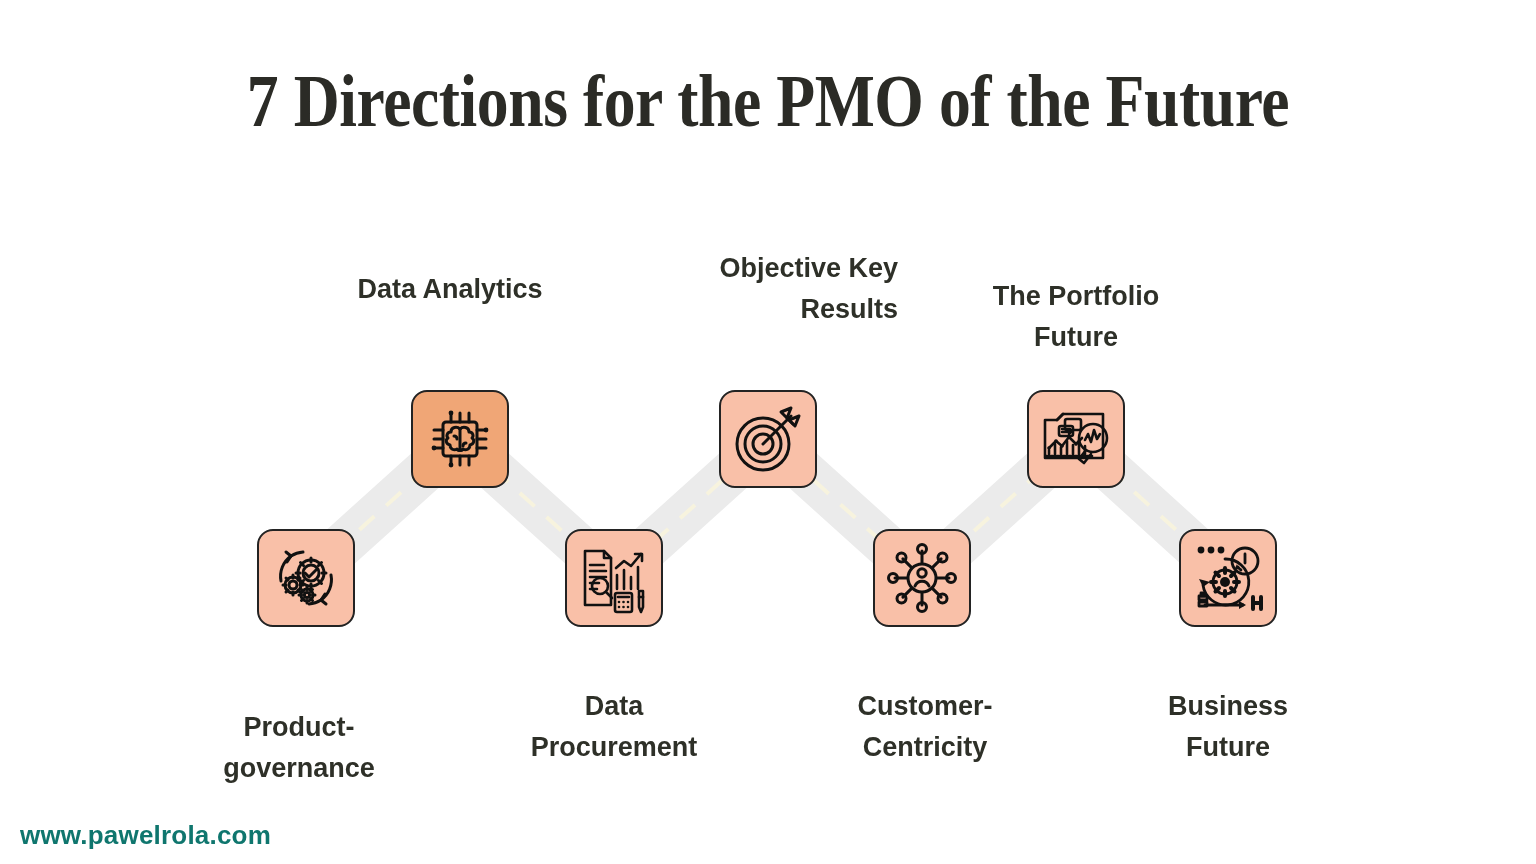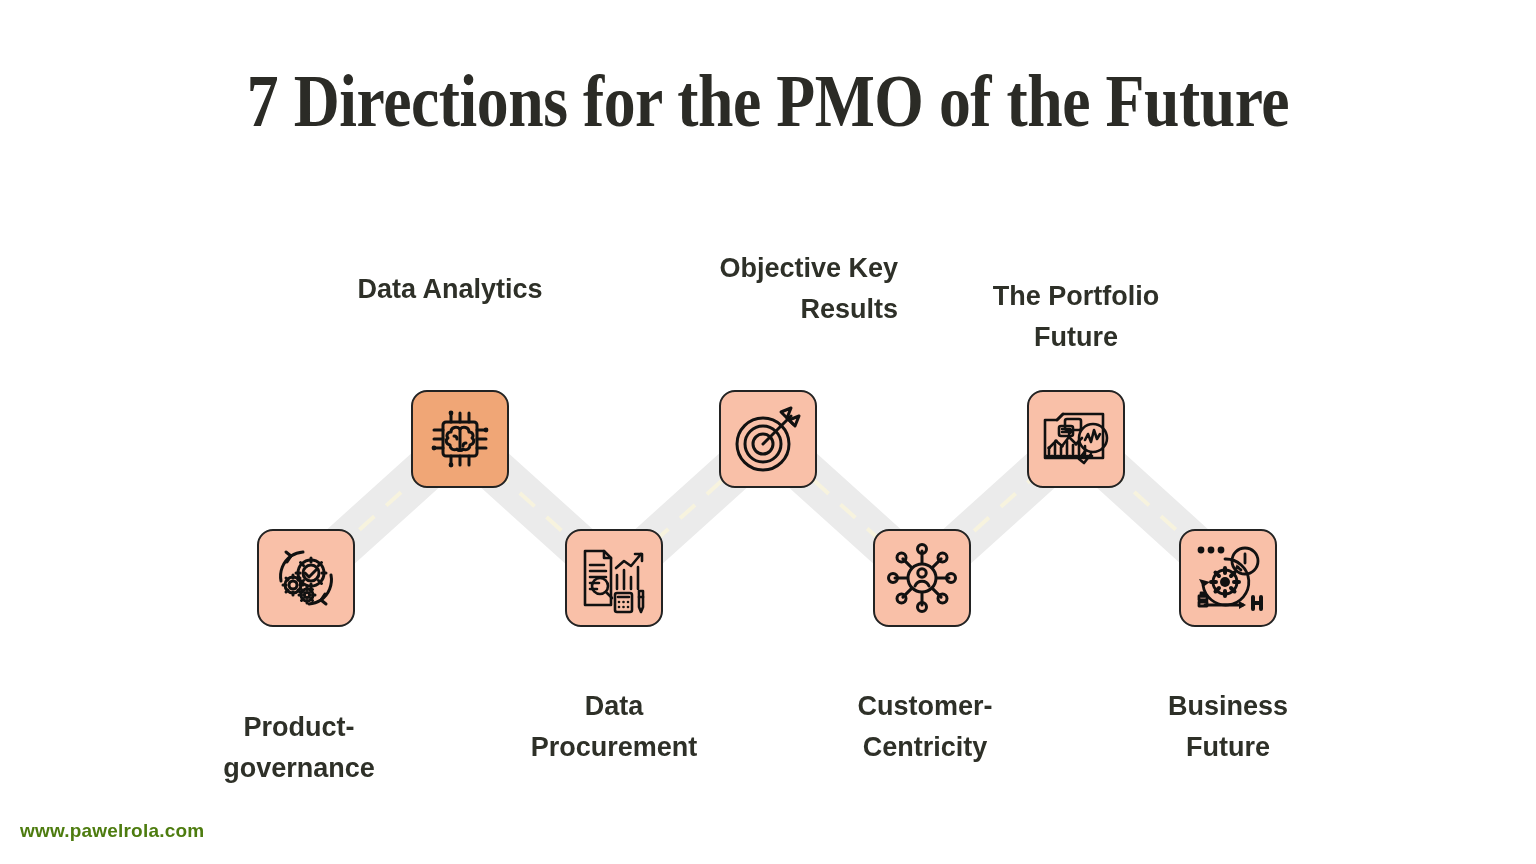--- a/index.html
+++ b/index.html
@@ -70,23 +70,23 @@
     z-index: 4;
   }
 
   
   #footer-url {
     position: absolute;
     left: 20px;
     top: 820px;
     font-family: "Liberation Sans", sans-serif;
     font-weight: bold;
-    font-size: 19px;
+    font-size: 26px;
     letter-spacing: 0.2px;
-    color: #4d7c0f;
+    color: #0f766e;
     z-index: 6;
   }
 </style>
 </head>
 <body>
 
 <div id="slide-title">7 Directions for the PMO of the Future</div>
 
 <svg id="connector-layer" viewBox="0 0 1536 864" xmlns="http://www.w3.org/2000/svg">
 

